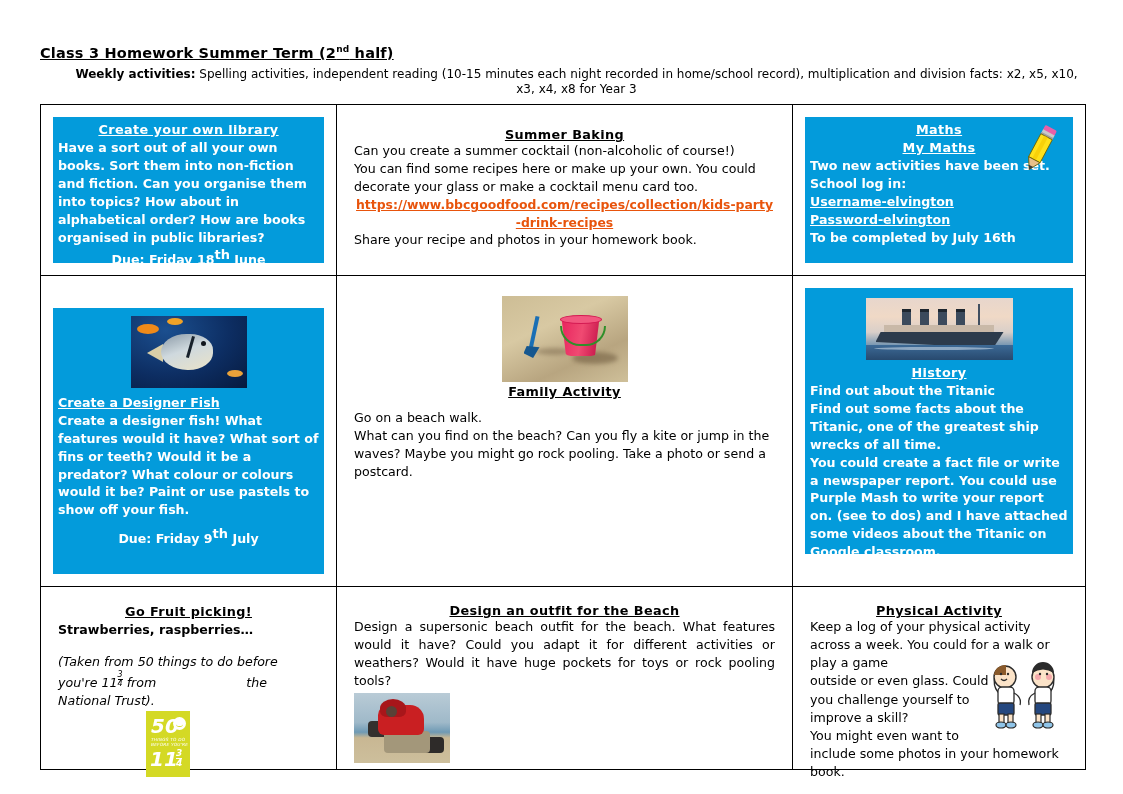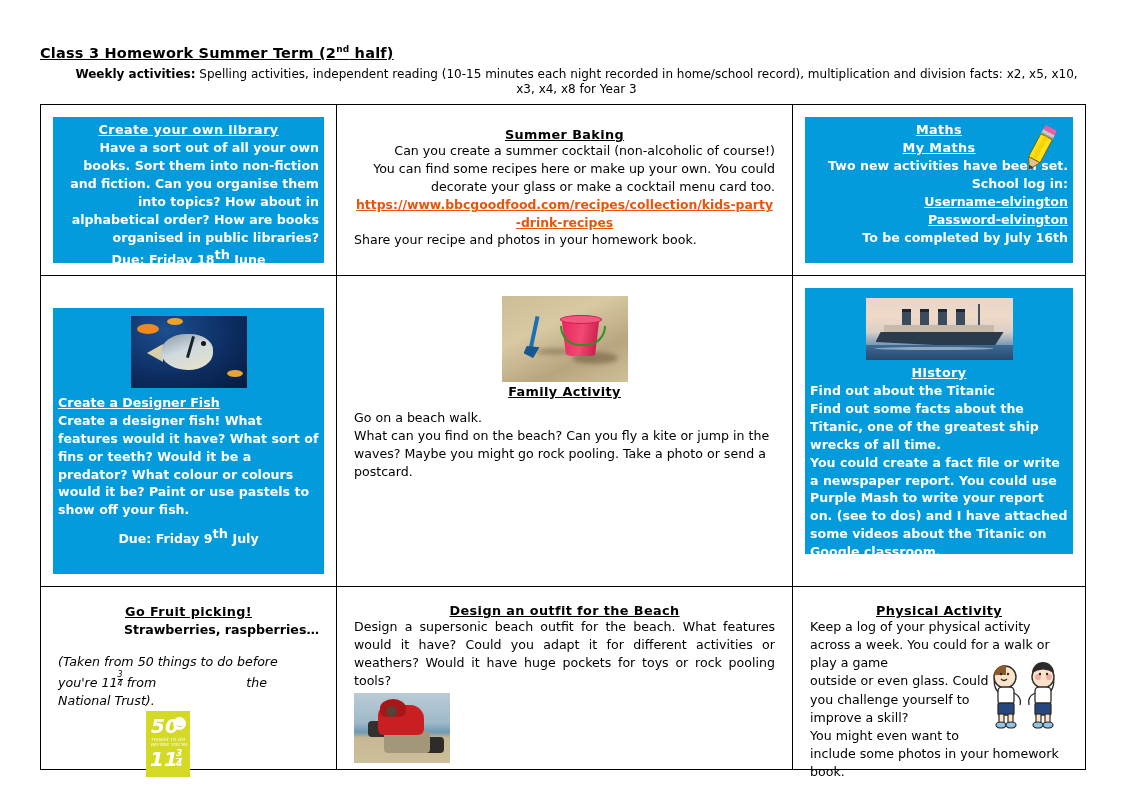--- a/index.html
+++ b/index.html
@@ -98,21 +98,21 @@
     line-height: 1.44;
   }
   .ttl {
     text-align: center;
     font-weight: bold;
     text-decoration: underline;
     font-family: "DejaVu Sans", sans-serif;
     font-size: 12.8px;
     letter-spacing: 0.4px;
   }
-  .ctr { text-align: right; }
+  .ctr { text-align: left; }
   .left { text-align: left; }
   .just { text-align: justify; }
   .due {
     text-align: center;
     font-weight: bold;
   }
   .due sup, .ttl sup, .t sup { font-size: 13px; }
   .u { text-decoration: underline; }
 
   .link {

